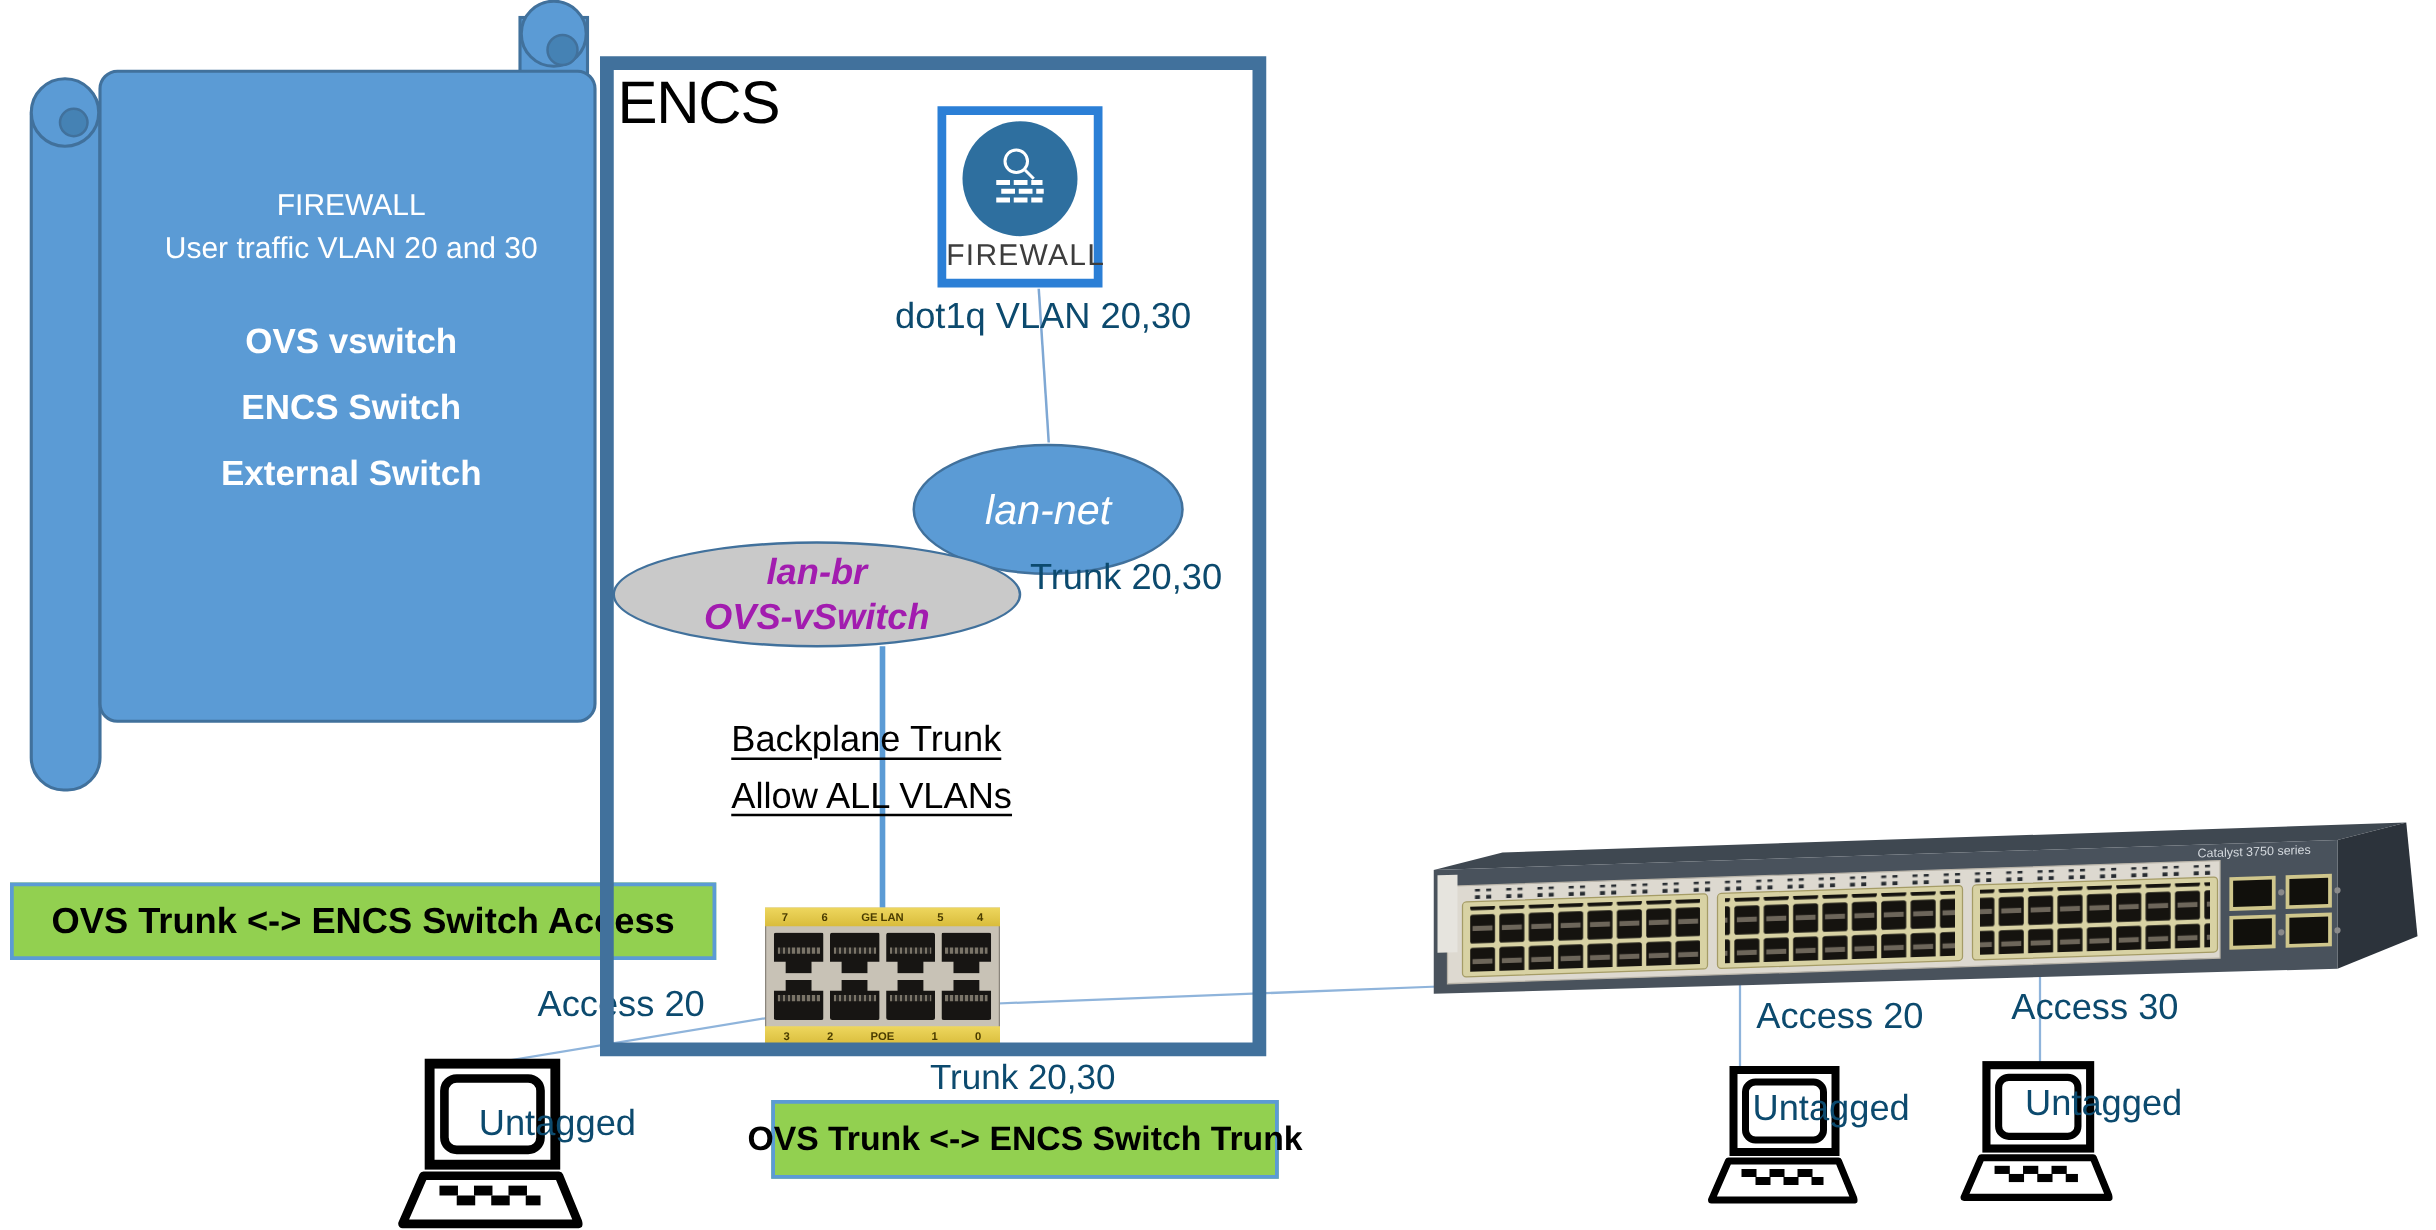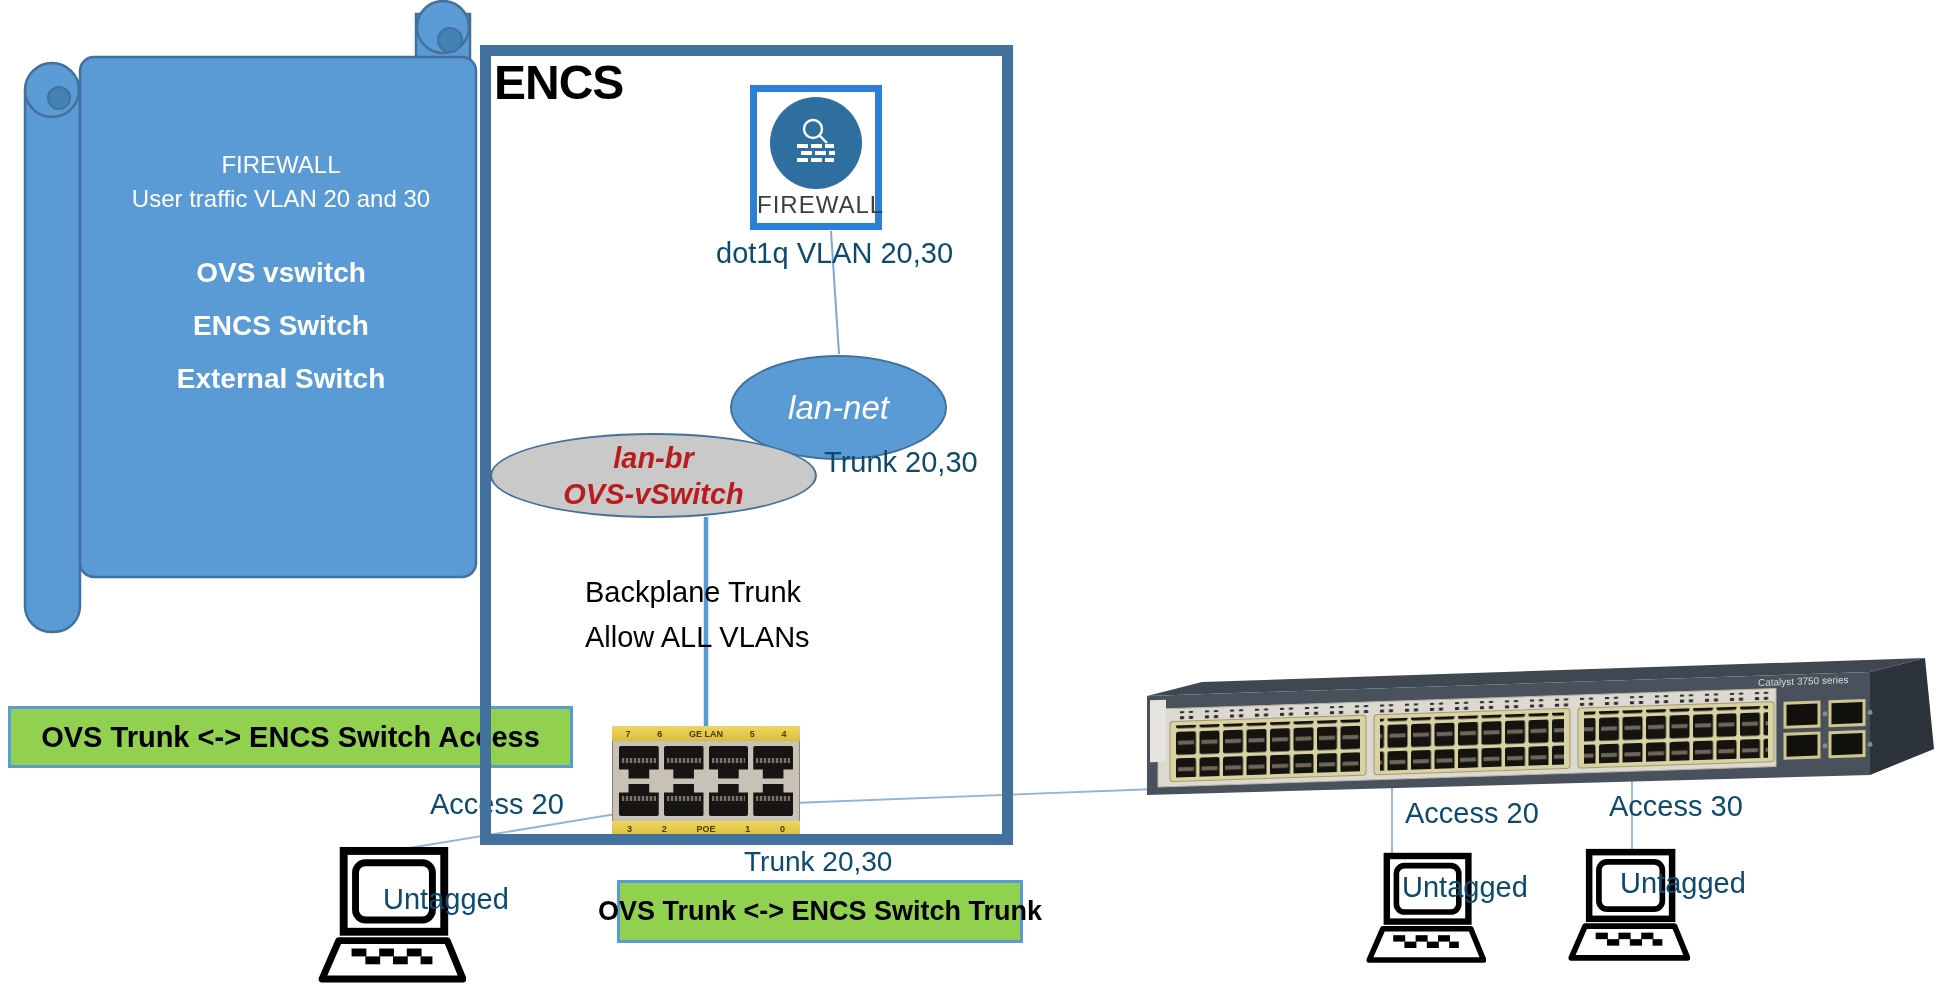--- a/index.html
+++ b/index.html
@@ -16,43 +16,43 @@
   
   #scroll-shape{left:18px;top:0;z-index:2;}
   #scroll-text{left:95px;top:148px;width:372px;text-align:center;color:#fff;z-index:3;}
   #scroll-text .reg{font-size:24px;line-height:34px;margin:0;}
   #scroll-text .boldblock{margin-top:30px;}
   #scroll-text .big{font-size:28px;font-weight:bold;line-height:53px;margin:0;}
 
   
   #encs-box{left:480px;top:45px;width:533px;height:800px;border:11px solid #41719C;
             box-sizing:border-box;background:transparent;z-index:6;pointer-events:none;}
-  #encs-title{left:494px;top:55px;font-size:48px;font-weight:bold;letter-spacing:-1px;z-index:7;}
+  #encs-title{left:494px;top:55px;font-size:48px;font-weight:normal;letter-spacing:-1px;z-index:7;}
 
   
   #firewall-node{left:750px;top:85px;width:132px;height:145px;border:7px solid #2B7FD6;
                  box-sizing:border-box;background:#fff;z-index:5;text-align:center;}
   #firewall-circle{width:92px;height:92px;border-radius:50%;background:#2E6F9F;margin:5px auto 0;
                    display:flex;align-items:center;justify-content:center;}
   #firewall-label{font-size:24px;color:#3d3d3d;letter-spacing:1px;margin-top:2px;}
 
   
   .ellipse{border-radius:50%;box-sizing:border-box;display:flex;flex-direction:column;
            align-items:center;justify-content:center;z-index:3;font-style:italic;}
   #lan-net{left:730px;top:355px;width:217px;height:105px;background:#5B9BD5;border:2.5px solid #41719C;}
   #lan-net .lbl{font-size:33px;color:#fff;}
   #lan-br{left:490px;top:433px;width:327px;height:85px;background:#C9C9C9;border:2.5px solid #41719C;}
-  #lan-br .lbl{font-size:29px;font-weight:bold;line-height:36px;color:#b91c1c;text-align:right;}
+  #lan-br .lbl{font-size:29px;font-weight:bold;line-height:36px;color:#a21caf;text-align:right;}
 
   
   .diagram-label{font-size:29px;color:#0c4a6e;white-space:nowrap;z-index:5;text-align:center;}
   #dot1q-label{left:716px;top:237px;}
   #trunk-upper-label{left:824px;top:446px;}
   #backplane-label{left:585px;top:570px;z-index:5;}
-  #backplane-label div{font-size:29px;line-height:45px;
+  #backplane-label div{font-size:29px;line-height:45px;text-decoration:underline;
                        text-underline-offset:5px;text-decoration-thickness:2px;white-space:nowrap;}
   #access20-left{left:430px;top:788px;}
   #untagged-left{left:383px;top:883px;z-index:7;}
   #trunk-bottom-label{left:744px;top:846px;font-size:28px;}
   #access20-right{left:1405px;top:797px;}
   #access30-right{left:1593px;top:790px;margin-left:16px;}
   #untagged-right1{left:1402px;top:871px;z-index:7;}
   #untagged-right2{left:1620px;top:867px;z-index:7;}
 
   

